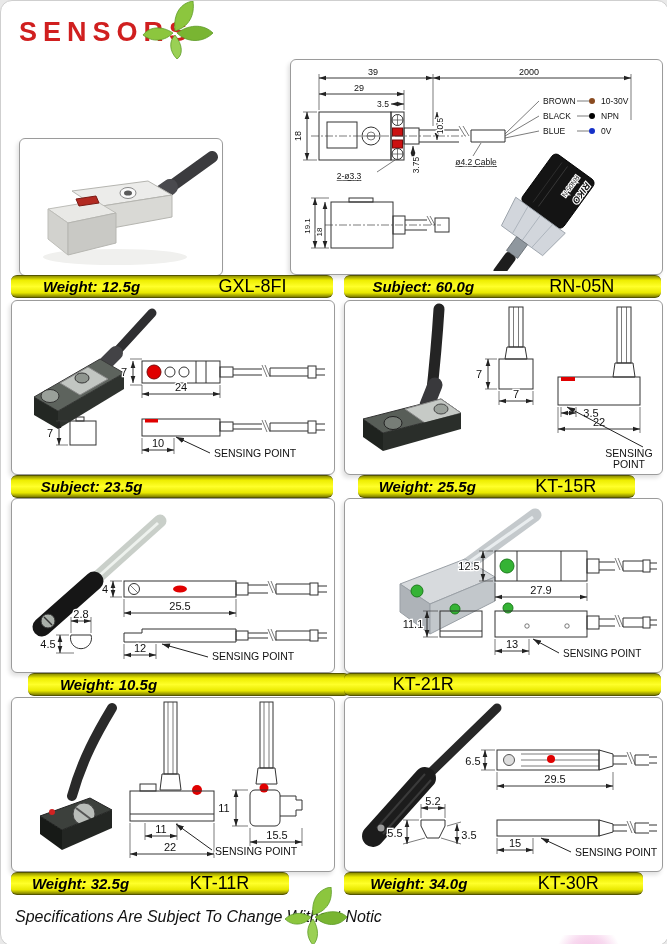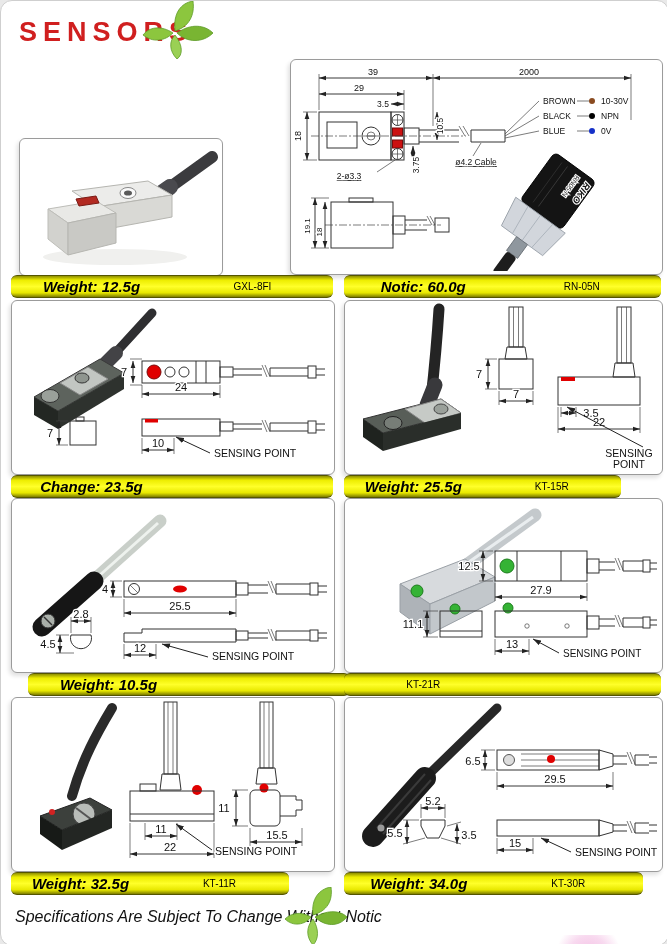--- a/index.html
+++ b/index.html
@@ -9,21 +9,21 @@
   .abs{position:absolute;}
   .logo-text{left:18px;top:16px;font-size:27px;font-weight:bold;color:#d01f1f;
              letter-spacing:6px;font-family:"Liberation Sans",sans-serif;}
   .box{background:#fff;border:1.5px solid #9b9b9b;border-radius:6px;
        box-shadow:-2px 3px 4px rgba(0,0,0,0.12);}
   .bar{height:21px;display:flex;align-items:center;border-radius:6px;
        background:linear-gradient(180deg,#8f8f00 0%,#eded00 20%,#ffff29 50%,#e8e800 80%,#7d7d00 100%);
        border-top:1px solid #555500;border-bottom:1px solid #555500;}
   .bar-weight{width:50%;text-align:center;font-style:italic;font-weight:bold;
               font-size:15px;color:#000;}
-  .bar-model{width:50%;text-align:center;font-size:10px;color:#000;}
+  .bar-model{width:50%;text-align:center;font-size:18px;color:#000;}
   .footer-note{left:14px;top:907px;font-style:italic;font-size:16px;color:#111;}
   .page-badge{left:556px;top:894px;width:70px;height:38px;
               background:radial-gradient(circle at 45% 55%, #f4bfe4 0%, #f8d9ef 45%, rgba(255,255,255,0) 75%);margin-top:40px;}
   .page-num{position:absolute;left:44px;top:10px;color:#e02020;font-size:20px;
             font-style:italic;font-weight:bold;}
   svg text{font-family:"Liberation Sans",sans-serif;fill:#111;
            paint-order:stroke;stroke:#fff;stroke-width:2.5px;}
   svg .ln{stroke:#333;stroke-width:1;fill:none;}
   svg .thin{stroke:#444;stroke-width:0.7;fill:none;}
   svg .dim{stroke:#222;stroke-width:0.9;fill:none;
@@ -170,21 +170,21 @@
         <rect x="-7" y="82" width="14" height="30" rx="4" fill="#1d1d1d"></rect>
       </g>
     </svg>
   </div>
 
   <div class="abs bar" style="left:10px;top:274px;width:322px">
     <span class="bar-weight">Weight: 12.5g</span>
     <span class="bar-model">GXL-8FI</span>
   </div>
   <div class="abs bar" style="left:343px;top:274px;width:317px">
-    <span class="bar-weight">Notic: 60.0g</span>
+    <span class="bar-weight">Subject: 60.0g</span>
     <span class="bar-model">RN-05N</span>
   </div>
 
   <div class="abs box" style="left:10px;top:299px;width:322px;height:173px">
     <svg width="319" height="170" viewBox="0 0 319 170">
       <g>
         <path d="M96,60 L140,12" stroke="#2f2f31" stroke-width="9" stroke-linecap="round"></path>
         <path d="M88,68 L104,52" stroke="#434346" stroke-width="14" stroke-linecap="round"></path>
         <polygon points="22,96 88,58 112,72 46,110" fill="#5d635d" stroke="#3a3a3a"></polygon>
         <polygon points="48,82 76,66 96,78 68,94" fill="#c2c6c2" stroke="#8a8a8a"></polygon>
@@ -544,23 +544,23 @@
           <line class="thin" x1="188" y1="140" x2="188" y2="156"></line>
         <line class="dim" x1="152" y1="152" x2="188" y2="152"></line>
         <text x="170" y="149" font-size="11" text-anchor="middle">15</text>
         <line class="ldr" x1="226" y1="154" x2="196" y2="140"></line>
         <text x="230" y="158" font-size="10.5">SENSING POINT</text>
       </g>
     </svg>
   </div>
 
   <div class="abs bar" style="left:10px;top:474px;width:322px">
-    <span class="bar-weight">Change: 23.5g</span>
-  </div>
-  <div class="abs bar" style="left:343px;top:474px;width:277px">
+    <span class="bar-weight">Subject: 23.5g</span>
+  </div>
+  <div class="abs bar" style="left:357px;top:474px;width:277px">
     <span class="bar-weight">Weight: 25.5g</span>
     <span class="bar-model">KT-15R</span>
   </div>
   <div class="abs bar" style="left:27px;top:672px;width:322px">
     <span class="bar-weight">Weight: 10.5g</span>
   </div>
   <div class="abs bar" style="left:343px;top:672px;width:317px">
     <span class="bar-model">KT-21R</span>
   </div>
   <div class="abs bar" style="left:10px;top:871px;width:278px">

